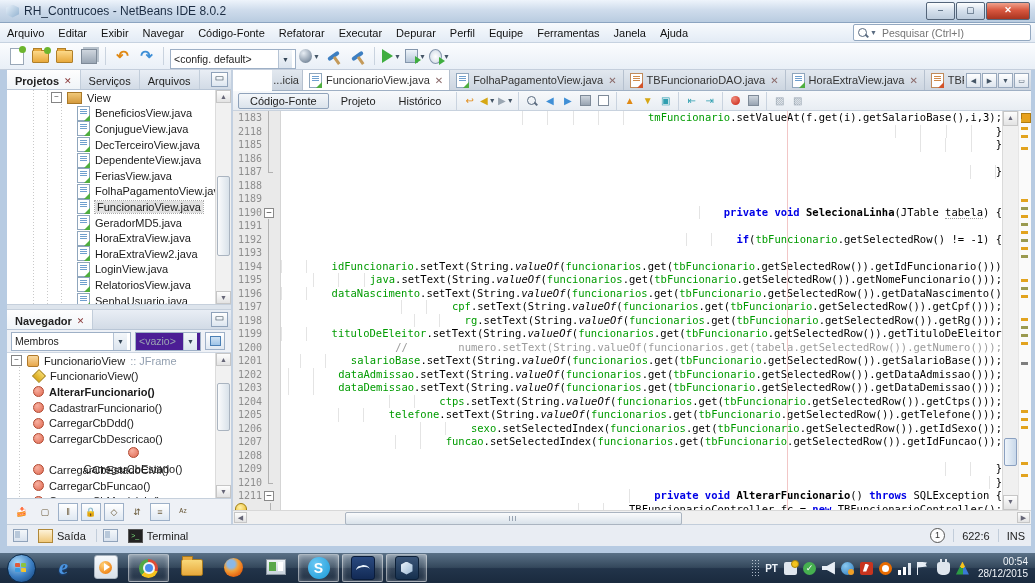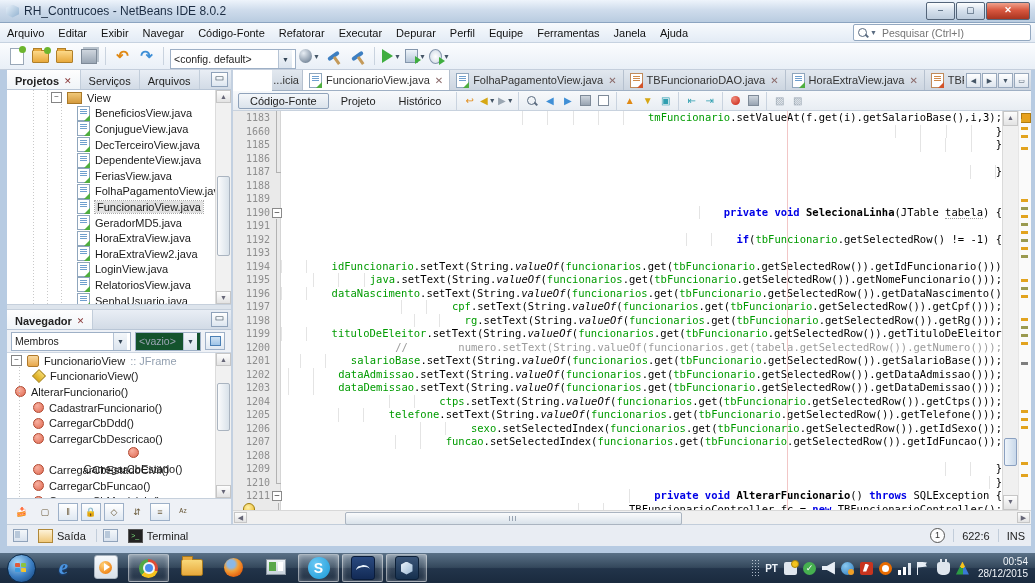--- a/index.html
+++ b/index.html
@@ -59,21 +59,21 @@
   .fico{width:11px;height:13px;background:#fff;border:1px solid #8fa6bd;position:relative;flex:0 0 auto;}
   .fico::before{content:"";position:absolute;left:2px;top:2px;right:2px;height:5px;background:repeating-linear-gradient(#6f9fce 0 1px,transparent 1px 2px);}
   .fico::after{content:"";position:absolute;right:-1px;bottom:-1px;border-left:6px solid transparent;border-bottom:6px solid #4fae3f;}
   .fico.dao{border-color:#c08a5a;}
   .fico.dao::before{background:repeating-linear-gradient(#d08a4a 0 1px,transparent 1px 2px);}
   .fico.dao::after{border-bottom-color:#d2542a;}
   .pkgico{width:13px;height:10px;background:linear-gradient(#f0c878,#d49a3e);border:1px solid #a87828;flex:0 0 auto;}
   .hsplit{height:4px;background:#dde4ec;border-top:1px solid #c6d0dc;border-bottom:1px solid #c6d0dc;flex:0 0 auto;}
   .navcombos{height:22px;background:#eef1f6;border-bottom:1px solid #cdd6e2;display:flex;align-items:center;gap:4px;padding:0 4px;flex:0 0 auto;}
   .combo.members{width:112px;height:17px;}
-  .combo.dis{width:58px;height:17px;color:#9aa4b2;background:#14532d;justify-content:flex-end;}
+  .combo.dis{width:58px;height:17px;color:#9aa4b2;background:#4c1d95;justify-content:flex-end;}
   .filterbtn{width:18px;height:16px;border:1px solid #9db0c8;background:linear-gradient(#fff,#dfe8f2);display:flex;align-items:center;justify-content:center;}
   .gridglyph{width:9px;height:8px;border:1px solid #4a7fb5;background:linear-gradient(#cfe2f4,#9ec4e8);}
   .classico{width:10px;height:10px;background:linear-gradient(#f8d8a0,#e8a84a);border:1px solid #b07828;border-radius:2px;flex:0 0 auto;}
   .ctorico{width:8px;height:8px;background:linear-gradient(#f4d868,#daa818);border:1px solid #a88008;transform:rotate(45deg);flex:0 0 auto;margin:0 1px;}
   .methico{width:9px;height:9px;border-radius:50%;background:radial-gradient(circle at 35% 30%,#f8b0a0,#e06a52);border:1px solid #b04830;flex:0 0 auto;}
   .dim{color:#93a0b0;}
   .nfilters{height:21px;border-top:1px solid #c6d0dc;background:#eef1f6;display:flex;gap:3px;padding:2px 5px;align-items:center;flex:0 0 auto;}
   .fbtn{width:18px;height:16px;border:1px solid transparent;display:flex;align-items:center;justify-content:center;font-size:9px;color:#6a5a3a;}
   .fbtn.on{border-color:#9db0c8;background:linear-gradient(#fff,#dfe8f2);}
   
@@ -92,21 +92,21 @@
   .tcb{width:15px;height:15px;border:1px solid #98a8bc;background:linear-gradient(#fff,#dde5ee);font-size:7px;color:#456;text-align:center;line-height:13px;box-sizing:border-box;}
   .edtoolbar{height:19px;background:linear-gradient(#f7f9fb,#e8edf3);border-bottom:1px solid #c8d2de;display:flex;align-items:center;font-size:11px;gap:1px;padding:0 5px;flex:0 0 auto;color:#222;}
   .vbtn{padding:1px 11px;}
   .vbtn.on{border:1px solid #8fa2ba;background:linear-gradient(#f4f7fa,#dbe3ec);border-radius:2px;}
   .eico{width:17px;height:15px;display:flex;align-items:center;justify-content:center;font-size:10px;}
   .o{color:#e08914;} .y{color:#d6a714;} .bl{color:#3f8fd6;} .gr{color:#9aa6b2;} .tl{color:#2f9fb0;}
   .rdot{width:9px;height:9px;border-radius:50%;background:radial-gradient(circle at 35% 30%,#f08a7a,#c81e0e);}
   .sqr{width:9px;height:9px;background:linear-gradient(#cfd6de,#98a4b2);border:1px solid #7e8a98;}
   .codearea{flex:1;display:flex;position:relative;min-height:0;background:#fff;}
   .gutter{width:47px;background:#eaeaea;border-right:1px solid #d5d5d5;font-family:"DejaVu Sans Mono",monospace;font-size:10px;color:#8e8e8e;flex:0 0 auto;}
-  .grow{height:13.5px;display:flex;align-items:center;margin-left:8px;}
+  .grow{height:13.5px;display:flex;align-items:center;}
   .lnum{width:29px;text-align:right;flex:0 0 auto;}
   .fold{width:14px;height:13.5px;position:relative;flex:0 0 auto;}
   .f-l::before{content:"";position:absolute;left:6px;top:0;bottom:0;width:1px;background:#b2b2b2;}
   .f-e::before{content:"";position:absolute;left:6px;top:0;height:7px;width:4px;border-left:1px solid #b2b2b2;border-bottom:1px solid #b2b2b2;}
   .f-s::before{content:"−";position:absolute;left:2px;top:2px;width:8px;height:8px;border:1px solid #8a8a8a;background:#fff;font-size:9px;line-height:7px;text-align:center;color:#444;}
   .warnico{width:10px;height:10px;margin-left:2px;background:radial-gradient(circle at 40% 35%,#fff1a8,#e8b420);border:1px solid #a08010;border-radius:50% 50% 40% 40%;flex:0 0 auto;}
   .codepane{flex:1;position:relative;overflow:hidden;font-family:"DejaVu Sans Mono",monospace;font-size:10.5px;color:#000;min-width:0;text-align:right;}
   .line{height:13.5px;white-space:pre;overflow:hidden;}
   .ind{display:inline-block;height:13.5px;vertical-align:top;background:repeating-linear-gradient(90deg,#e4e4e4 0,#e4e4e4 1px,transparent 1px,transparent 4ch);}
   .tk-k{color:#0000e6;font-weight:bold;}
@@ -370,21 +370,21 @@
                 <div class="trow" style="padding-left: 4px;">
                   <span class="expbox">−</span>
                   <span class="classico"></span>
                   <span>FuncionarioView </span>
                   <span class="dim">:: JFrame</span>
                 </div>
                 <div class="trow" style="padding-left: 26px;">
                   <span class="ctorico"></span>
                   <span>FuncionarioView()</span>
                 </div>
-                <div class="trow" style="padding-left: 8px;">
+                <div class="trow" style="padding-left: 26px; font-weight: bold;">
                   <span class="methico"></span>
                   <span>AlterarFuncionario()</span>
                 </div>
                 <div class="trow" style="padding-left: 26px;">
                   <span class="methico"></span>
                   <span>CadastrarFuncionario()</span>
                 </div>
                 <div class="trow" style="padding-left: 26px;">
                   <span class="methico"></span>
                   <span>CarregarCbDdd()</span>
@@ -507,21 +507,21 @@
           <span class="eico gr">▧</span>
         </div>
 
         <div class="codearea">
           <div class="gutter" id="gutter">
               <div class="grow">
                 <span class="lnum">1183</span>
                 <span class="fold f-l"></span>
               </div>
               <div class="grow">
-                <span class="lnum">1660</span>
+                <span class="lnum">2118</span>
                 <span class="fold f-l"></span>
               </div>
               <div class="grow">
                 <span class="lnum">1185</span>
                 <span class="fold f-l"></span>
               </div>
               <div class="grow">
                 <span class="lnum">1186</span>
                 <span class="fold f-l"></span>
               </div>

